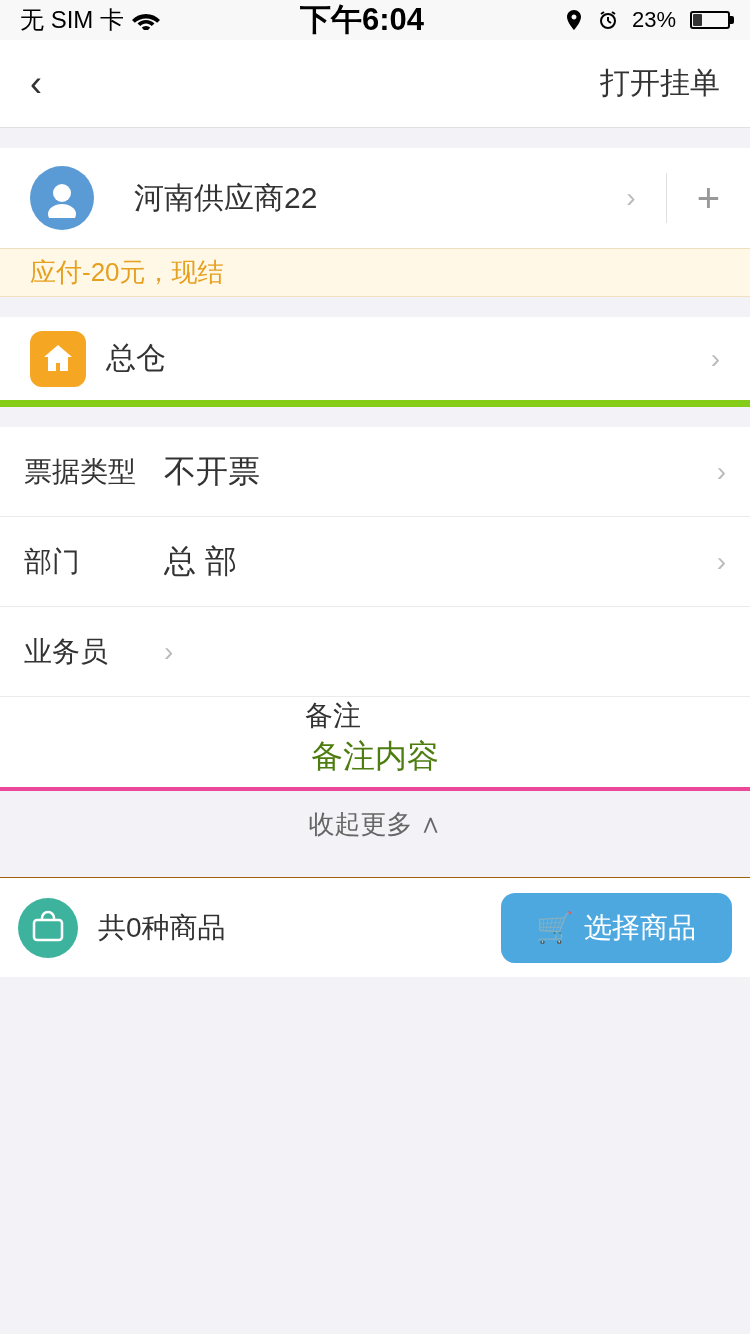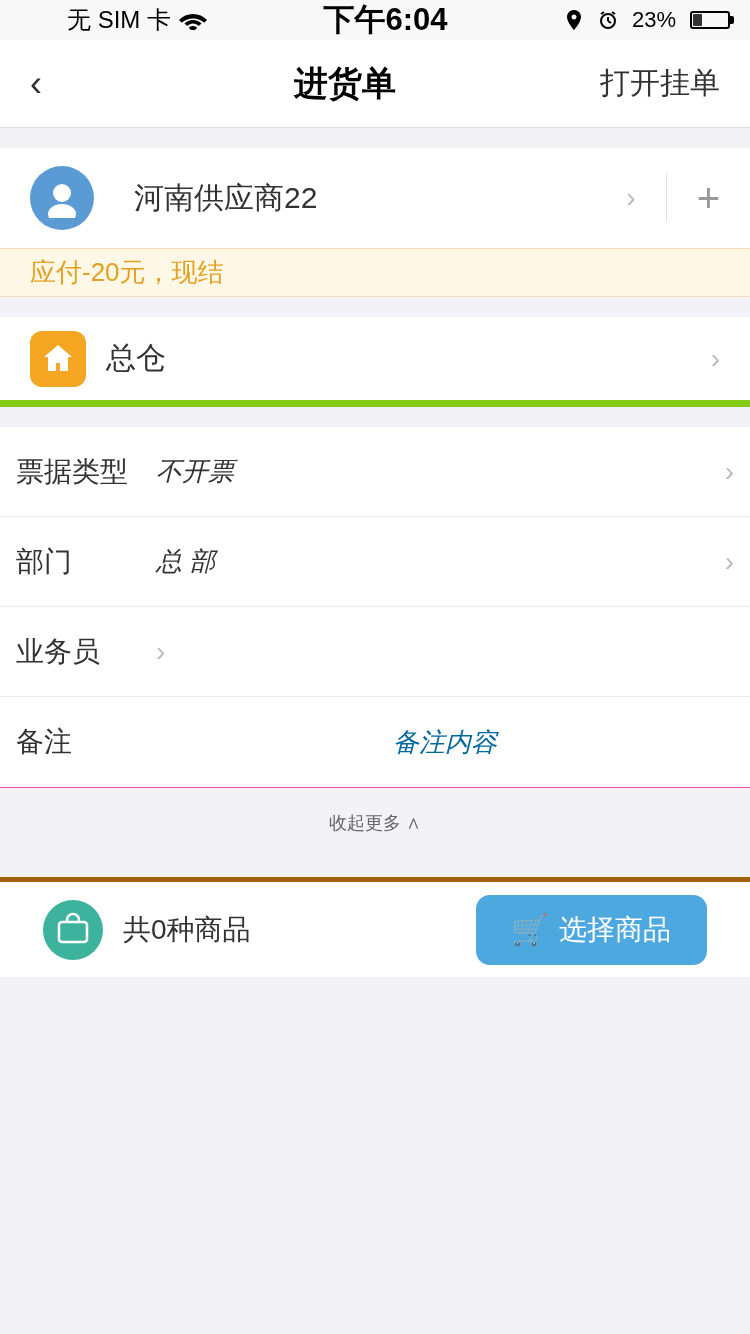--- a/index.html
+++ b/index.html
@@ -18,21 +18,21 @@
       width: 750px;
       height: 40px;
       background: #f8f8f8;
       display: flex;
       align-items: center;
       justify-content: space-between;
       padding: 0 20px;
       font-size: 24px;
       color: #000;
     }
-    .status-left { display: flex; align-items: center; gap: 8px; margin-left: 47px; }
+    .status-left { display: flex; align-items: center; gap: 8px; }
     .status-center { font-size: 31px; font-weight: 700; }
     .status-right { display: flex; align-items: center; gap: 14px; font-size: 22px; }
     .battery {
       width: 40px; height: 18px;
       border: 2px solid #000;
       border-radius: 3px;
       position: relative;
       display: inline-flex;
       align-items: center;
     }
@@ -133,41 +133,40 @@
       font-size: 26px;
       color: #e6a020;
       border-top: 1px solid #f0e0c0;
       border-bottom: 1px solid #f0e0c0;
     }
 
     
     .field-row {
       display: flex;
       align-items: center;
-      padding: 0 16px;
+      padding: 0 24px;
       height: 90px;
       background: #fff;
       border-bottom: 1px solid #ebebeb;
       cursor: pointer;
     }
-    .field-row:last-child { border-bottom: none; }
+    .field-row:last-child { border-bottom: none; flex-direction: column; }
     .field-label {
       font-size: 28px;
       color: #333;
       width: 140px;
       flex-shrink: 0;
     }
     .field-value {
       flex: 1;
-      font-size: 26px;
-      color: #333;
-      font-style: italic;
+      font-size: 32px;
+      color: #333;
     }
     .field-value.placeholder {
-      color: #0369a1;
+      color: #4d7c0f;
       text-align: center;
     }
     .field-icon-only {
       display: flex;
       align-items: center;
       padding: 0 30px;
       height: 90px;
       background: #fff;
       border-bottom: 7px solid #84cc16;
       cursor: pointer;
@@ -187,34 +186,34 @@
       color: #333;
     }
 
     
     .collapse-row {
       background: #f2f2f7;
       display: flex;
       align-items: center;
       justify-content: center;
       height: 70px;
-      font-size: 18px;
+      font-size: 26px;
       color: #666;
       cursor: pointer;
-      border-top: 1px solid #ec4899;
+      border-top: 4px solid #ec4899;
     }
 
     
     .bottom-bar {
       background: #fff;
       display: flex;
       align-items: center;
-      padding: 0 43px;
+      padding: 0 18px;
       height: 100px;
-      border-top: 5px solid #a16207;
+      border-top: 1px solid #a16207;
     }
     .product-count-icon {
       width: 60px; height: 60px;
       border-radius: 50%;
       background: #3db39e;
       display: flex; align-items: center; justify-content: center;
       margin-right: 20px;
       flex-shrink: 0;
     }
     .product-count-icon svg { width: 36px; height: 36px; }
@@ -265,21 +264,20 @@
     </svg>
     <span>23%</span>
     <div class="battery">
       <div class="battery-fill"></div>
     </div>
   </div>
 </div>
 
 <div class="nav-bar">
   <div class="nav-back">‹</div>
-  <div class="nav-title">进货单</div>
   <div class="nav-action">打开挂单</div>
 </div>
 
 <div class="section-gap"></div>
 
 <div class="card">
   <div class="supplier-row">
     <div class="supplier-avatar">
       <svg viewBox="0 0 40 40">
         <circle cx="20" cy="15" r="9" fill="#fff"></circle>

